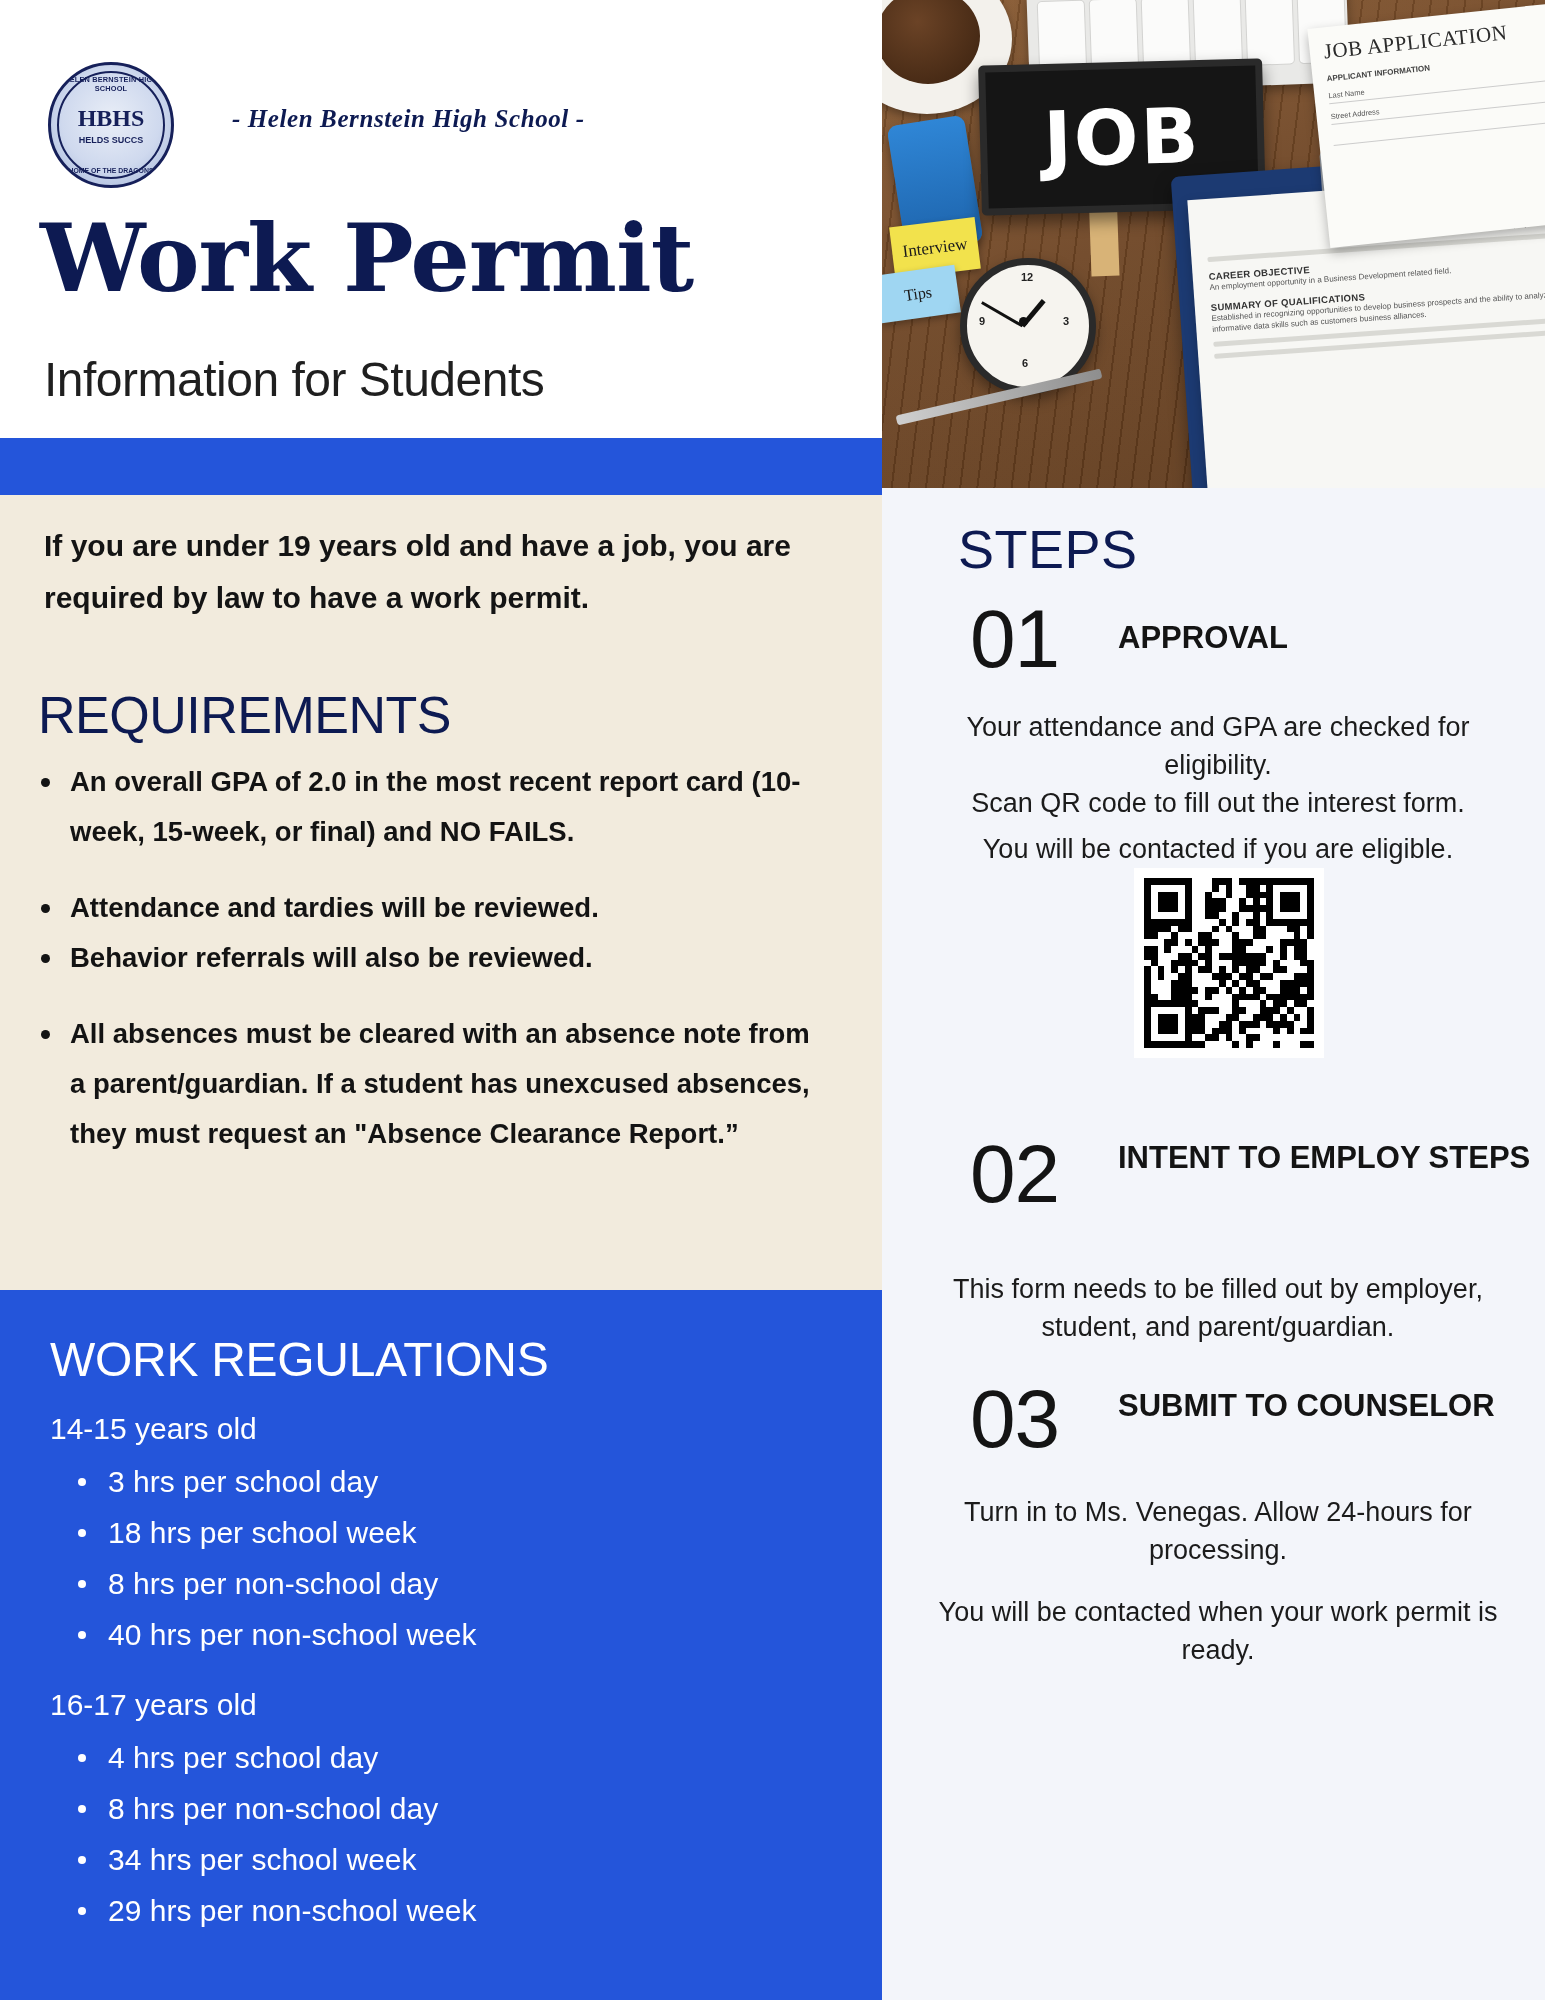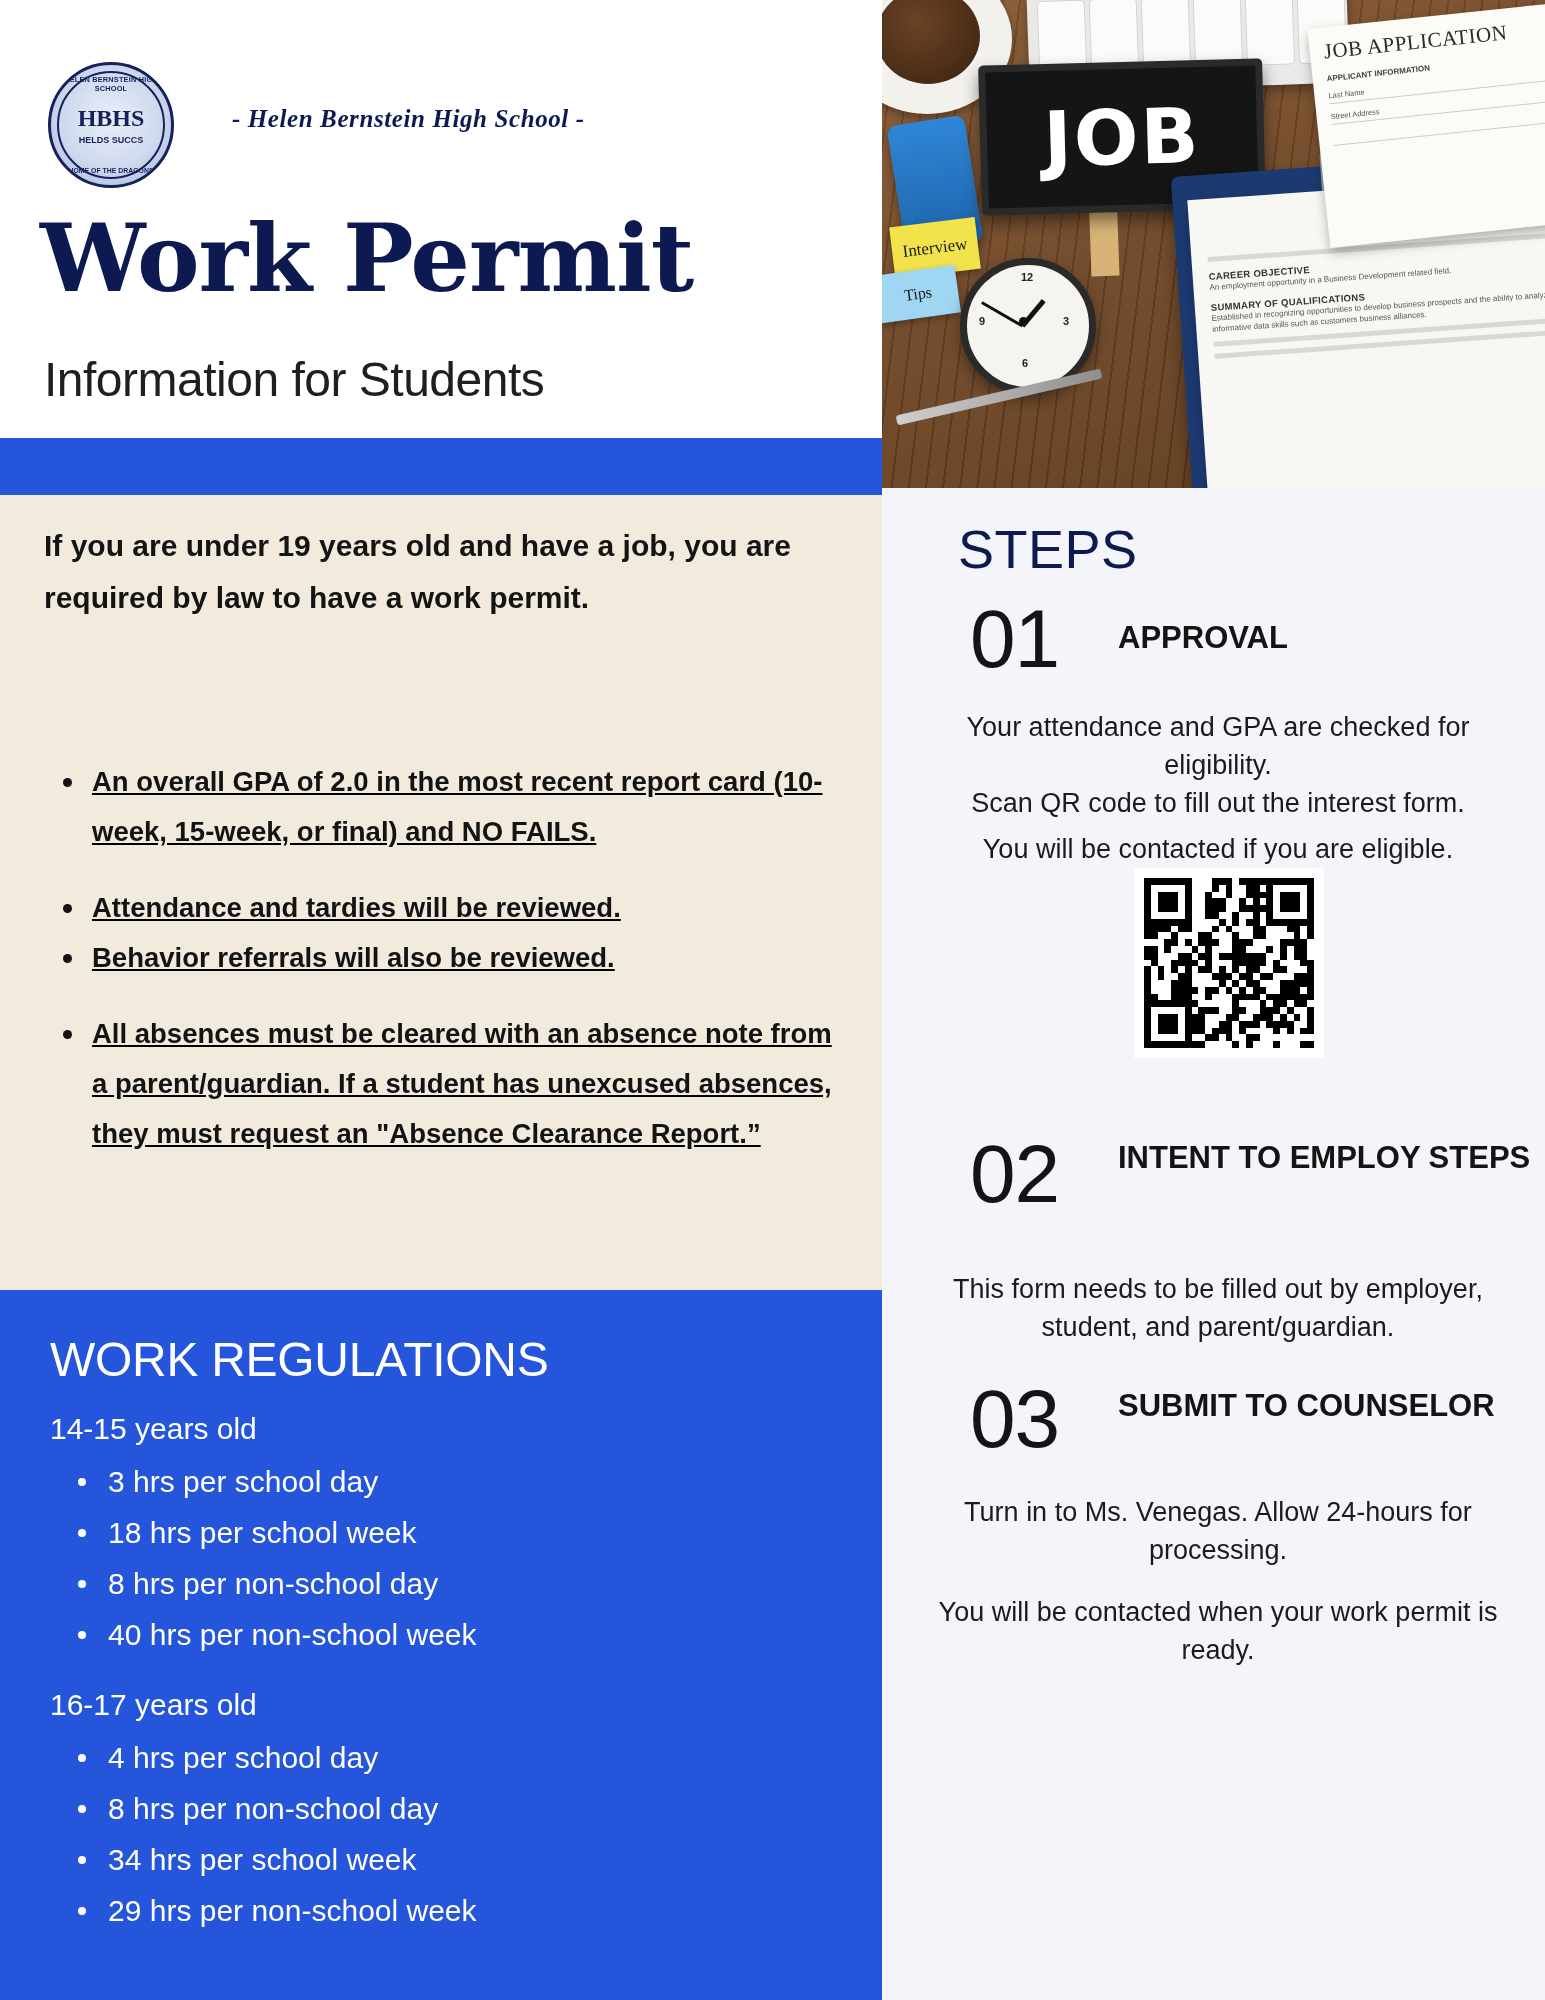--- a/index.html
+++ b/index.html
@@ -310,25 +310,24 @@
   }
   .requirements-title {
     position: absolute;
     left: 38px; top: 190px;
     font-size: 52px;
     color: #0d1a52;
     letter-spacing: -.5px;
   }
   .req-list {
     position: absolute;
-    left: 50px; top: 262px;
+    left: 28px; top: 262px;
     width: 800px;
     margin: 0; padding: 0;
     list-style: none;
-    text-decoration: underline;
   }
   .req-list li {
     position: relative;
     padding-left: 42px;
     font-size: 27.5px;
     font-weight: bold;
     line-height: 50px;
     color: #131313;
     margin-bottom: 26px;
   }
@@ -514,20 +513,21 @@
       <div class="atitle">JOB APPLICATION</div>
       <div class="asub">APPLICANT INFORMATION</div>
       <div class="arow">Last Name</div>
       <div class="arow">Street Address</div>
       <div class="arow">&nbsp;</div>
     </div>
   </div>
 
   <div class="left-intro">
     <div class="intro-text">If you are under 19 years old and have a job, you are required by law to have a work permit.</div>
+    <div class="requirements-title">REQUIREMENTS</div>
     <ul class="req-list">
       <li>An overall GPA of 2.0 in the most recent report card (10-week, 15-week, or final) and NO FAILS.</li>
       <li class="tight">Attendance and tardies will be reviewed.</li>
       <li>Behavior referrals will also be reviewed.</li>
       <li>All absences must be cleared with an absence note from a parent/guardian. If a student has unexcused absences, they must request an "Absence Clearance Report.”</li>
     </ul>
   </div>
 
   <div class="work-reg">
     <div class="work-reg-title">WORK REGULATIONS</div>

